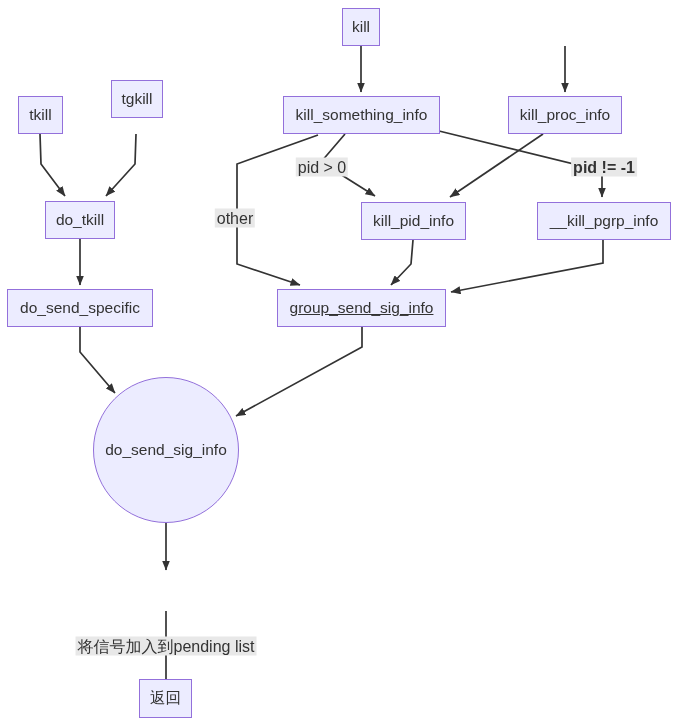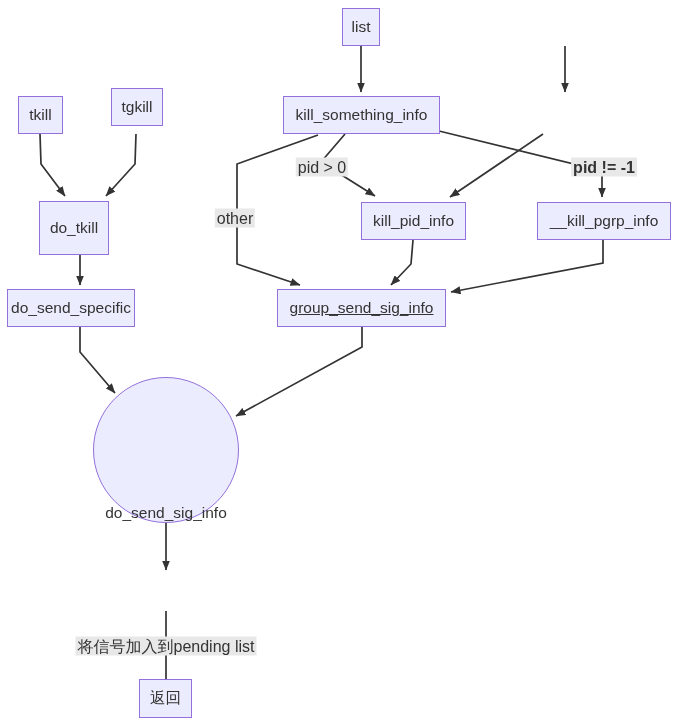--- a/index.html
+++ b/index.html
@@ -77,47 +77,50 @@
     <path class="edge" d="M439,131 L602,171 L602,197" marker-end="url(#arrow)"></path>
     <path class="edge" d="M318,135 L237,164 L237,264 L300,285" marker-end="url(#arrow)"></path>
     <path class="edge" d="M413,240 L411,264 L391,285" marker-end="url(#arrow)"></path>
     <path class="edge" d="M603,240 L603,263 L451,292" marker-end="url(#arrow)"></path>
     <path class="edge" d="M362,327 L362,347 L236,416" marker-end="url(#arrow)"></path>
     <path class="edge" d="M166,523 L166,570" marker-end="url(#arrow)"></path>
     <path class="edge" d="M166,611 L166,679"></path>
   </svg>
 
   <div class="node" style="left:342px; top:8px; width:38px; height:38px;">
-    <span>list</span>
+    <span>kill</span>
   </div>
   <div class="node" style="left:18px; top:96px; width:45px; height:38px;">
     <span>tkill</span>
   </div>
-  <div class="node" style="left:111px; top:88px; width:52px; height:38px;">
+  <div class="node" style="left:111px; top:80px; width:52px; height:38px;">
     <span>tgkill</span>
   </div>
   <div class="node" style="left:283px; top:96px; width:157px; height:38px;">
     <span>kill_something_info</span>
   </div>
-  <div class="node" style="left:39px; top:201px; width:70px; height:54px;">
+  <div class="node" style="left:508px; top:96px; width:114px; height:38px;">
+    <span>kill_proc_info</span>
+  </div>
+  <div class="node" style="left:45px; top:201px; width:70px; height:38px;">
     <span>do_tkill</span>
   </div>
   <div class="node" style="left:361px; top:202px; width:105px; height:38px;">
     <span>kill_pid_info</span>
   </div>
   <div class="node" style="left:537px; top:202px; width:134px; height:38px;">
     <span>__kill_pgrp_info</span>
   </div>
-  <div class="node" style="left:7px; top:289px; width:128px; height:38px;">
+  <div class="node" style="left:7px; top:289px; width:146px; height:38px;">
     <span>do_send_specific</span>
   </div>
   <div class="node" style="left:277px; top:289px; width:169px; height:38px;text-decoration:underline;">
     <span>group_send_sig_info</span>
   </div>
-  <div class="node circle" style="left:93px; top:377px; width:146px; height:146px;align-items:flex-end;">
+  <div class="node circle" style="left:93px; top:377px; width:146px; height:146px;">
     <span>do_send_sig_info</span>
   </div>
   <div class="node" style="left:139px; top:679px; width:53px; height:39px;">
     <span>返回</span>
   </div>
 
   <div class="edge-label" style="left:322px; top:167px;">pid &gt; 0</div>
   <div class="edge-label" style="left:604px; top:167px;font-weight:bold;">pid != -1</div>
   <div class="edge-label" style="left:235px; top:218px;">other</div>
   <div class="edge-label" style="left:166px; top:646px;">将信号加入到pending list</div>

